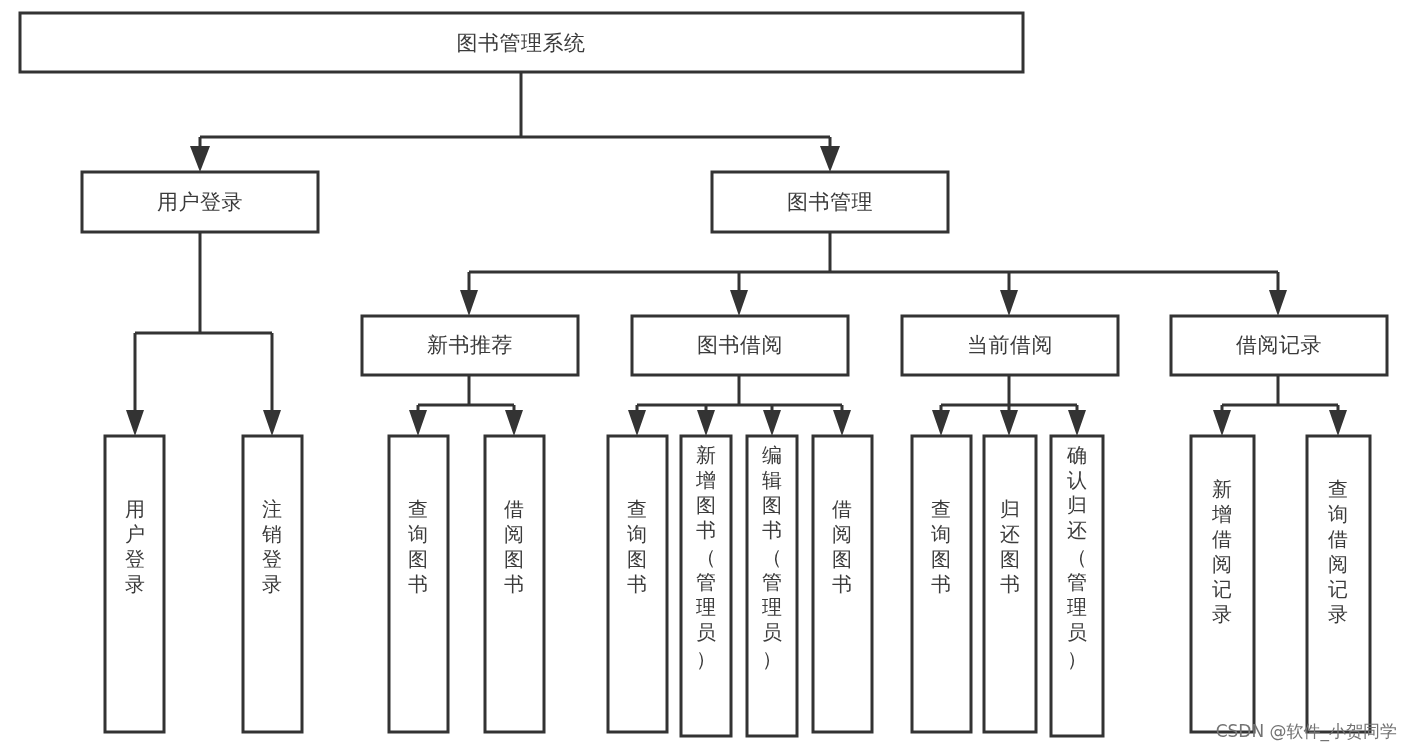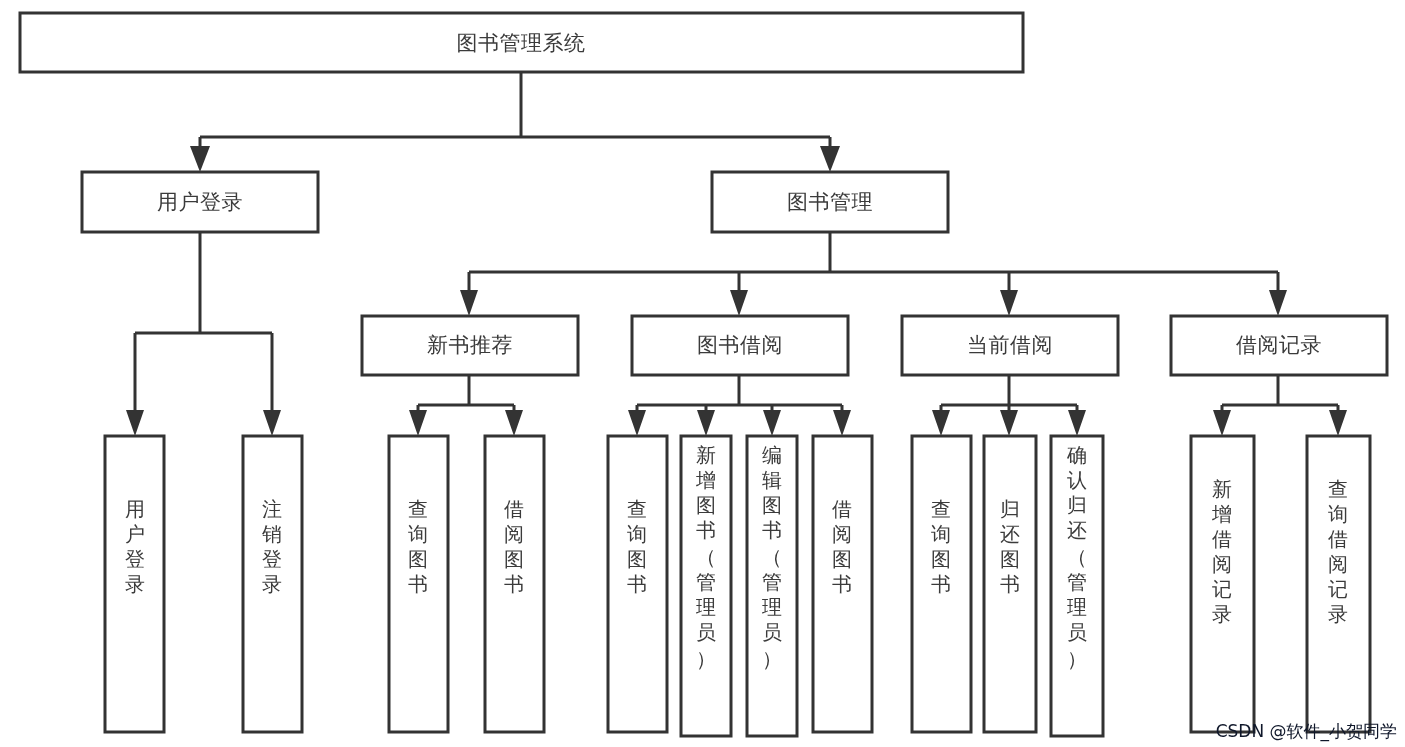--- a/index.html
+++ b/index.html
@@ -55,21 +55,21 @@
     font-size: 20px;
     fill: #3b3b3b;
     text-anchor: middle;
   }
   .watermark {
     position: absolute;
     right: 8px;
     bottom: 4px;
     font-family: "DejaVu Sans", "Liberation Sans", sans-serif;
     font-size: 17px;
-    color: #0f172a;
+    color: #737373;
     white-space: nowrap;
     user-select: none;
   }
 </style>
 </head>
 <body>
 
 <div id="diagram-root">
 
   <svg id="diagram-svg" viewBox="0 0 1405 747" xmlns="http://www.w3.org/2000/svg">

